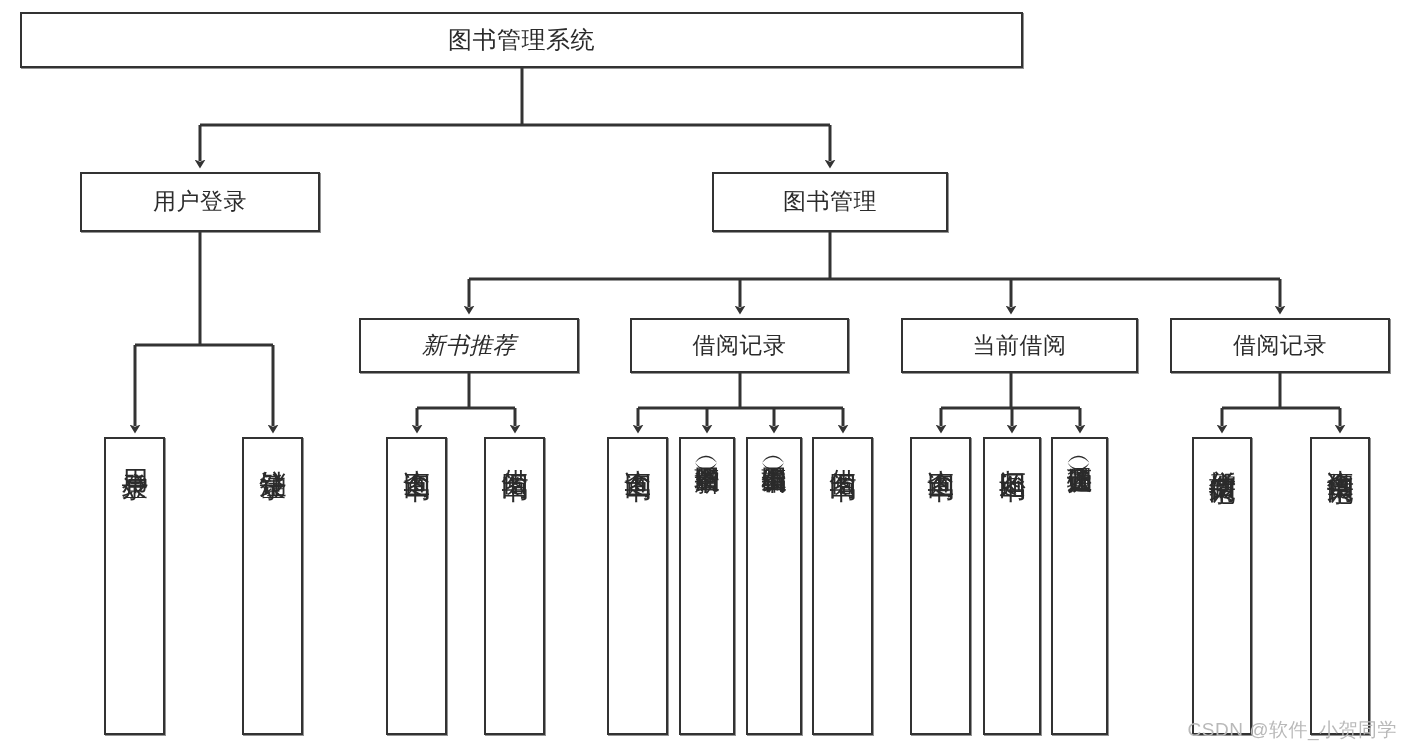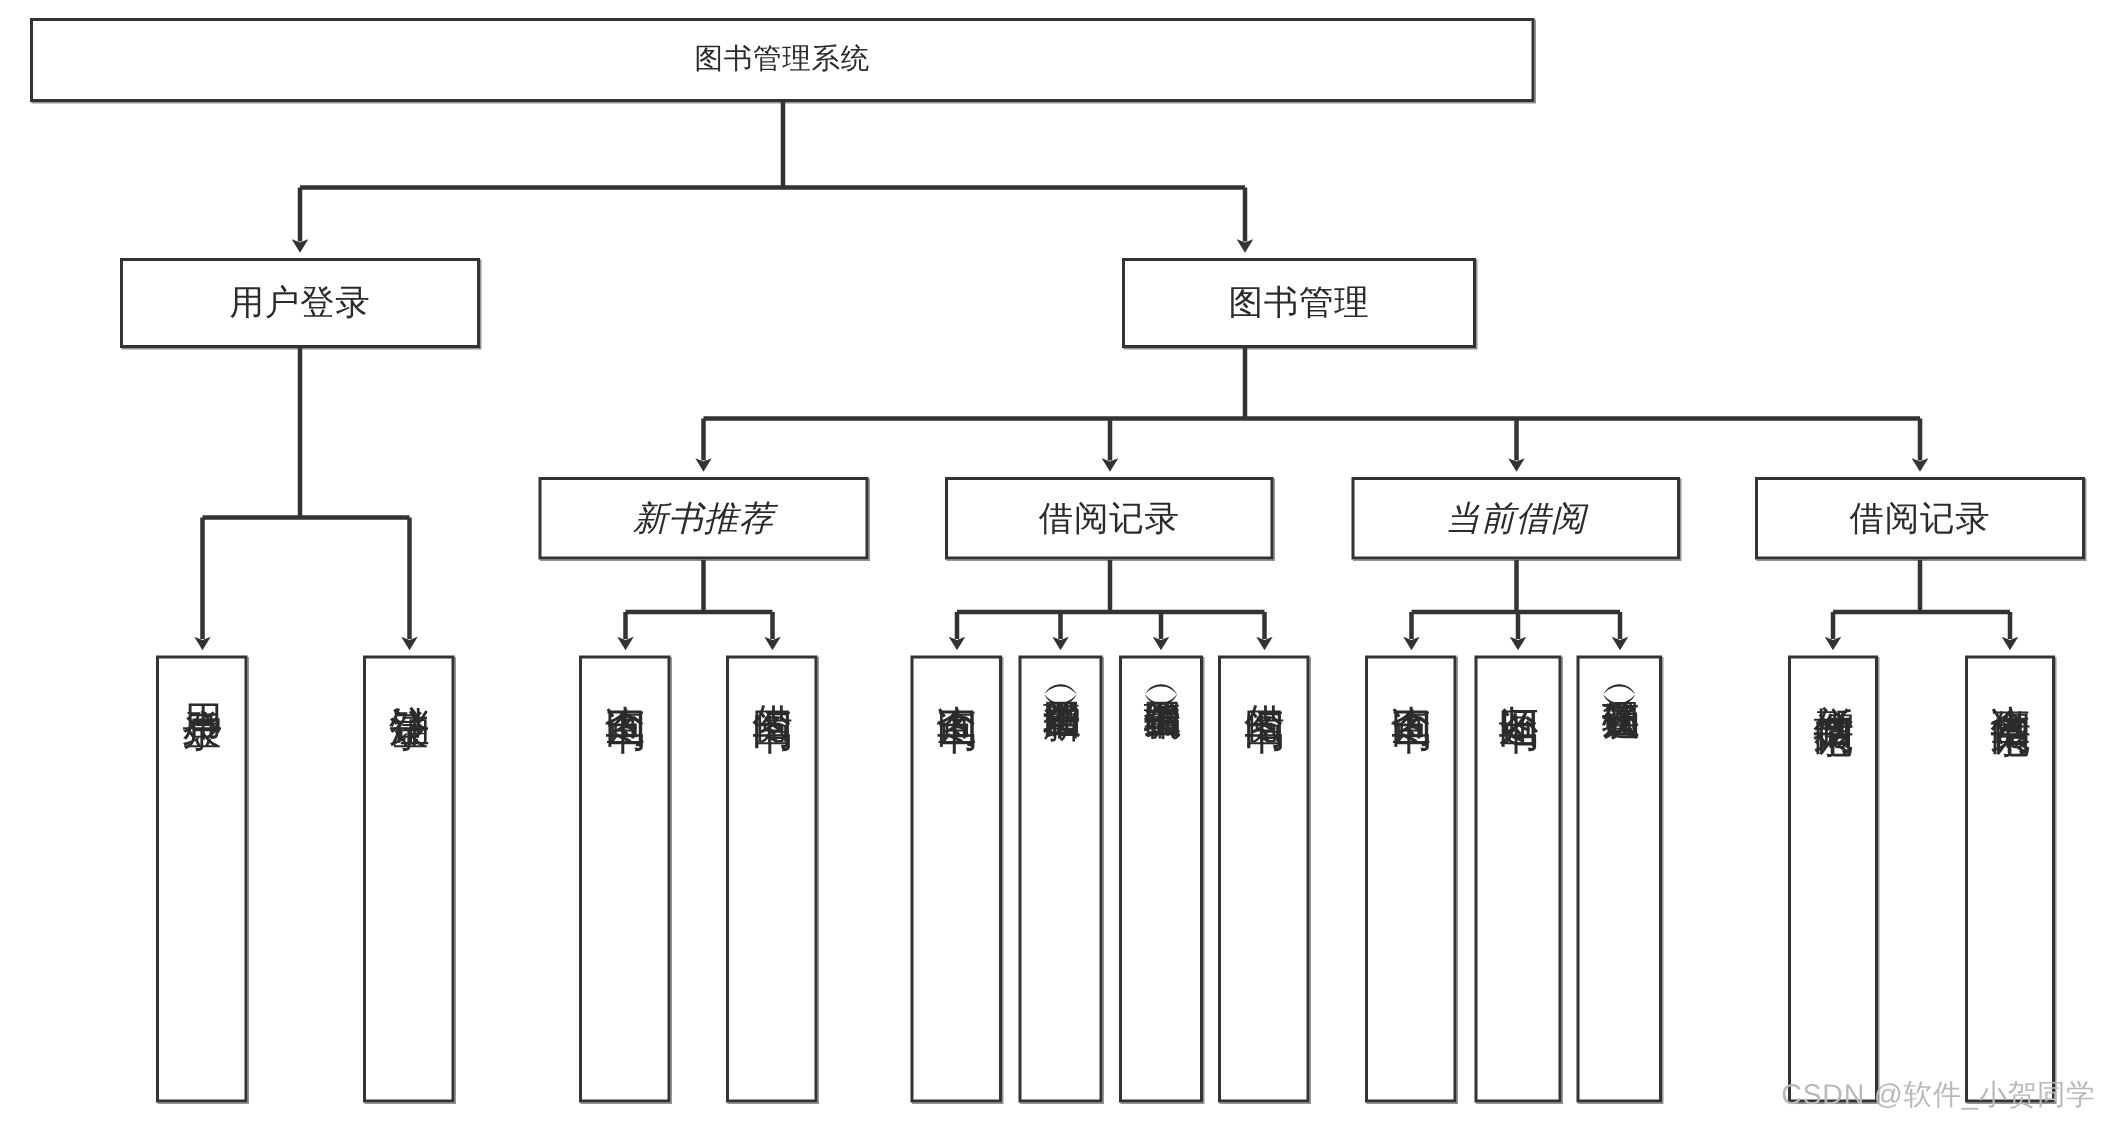--- a/index.html
+++ b/index.html
@@ -41,21 +41,21 @@
     color: #2b2b2b;
     letter-spacing: 0.5px;
     white-space: nowrap;
     line-height: 1.04;
   }
   
   .node.horiz .node-label {
     font-size: 23px;
   }
   .node.root .node-label {
-    font-size: 19px;
+    font-size: 24px;
   }
   
   .node.vert {
     align-items: flex-start;
     justify-content: center;
     padding-top: 9px;
   }
   .node.vert .node-label {
     writing-mode: vertical-rl;
     text-orientation: upright;
@@ -128,31 +128,31 @@
       </g>
   </svg>
 
   <div class="node horiz root" id="n-root" style="left: 20px; top: 12px; width: 1003px; height: 56px;">
     <span class="node-label">图书管理系统</span>
   </div>
 
   <div class="node horiz" id="n-user-login" style="left: 80px; top: 172px; width: 240px; height: 60px;">
     <span class="node-label">用户登录</span>
   </div>
-  <div class="node horiz" id="n-book-manage" style="left: 712px; top: 172px; width: 236px; height: 60px; margin-left: 36px;">
+  <div class="node horiz" id="n-book-manage" style="left: 712px; top: 172px; width: 236px; height: 60px;">
     <span class="node-label">图书管理</span>
   </div>
 
   <div class="node horiz" id="n-new-book-recommend" style="left: 359px; top: 318px; width: 220px; height: 55px; font-style: italic;">
     <span class="node-label">新书推荐</span>
   </div>
   <div class="node horiz" id="n-book-borrow" style="left: 630px; top: 318px; width: 219px; height: 55px;">
     <span class="node-label">借阅记录</span>
   </div>
-  <div class="node horiz" id="n-current-borrow" style="left: 901px; top: 318px; width: 219px; height: 55px; font-style: italic;">
+  <div class="node horiz" id="n-current-borrow" style="left: 901px; top: 318px; width: 237px; height: 55px;">
     <span class="node-label">当前借阅</span>
   </div>
   <div class="node horiz" id="n-borrow-record" style="left: 1170px; top: 318px; width: 220px; height: 55px;">
     <span class="node-label">借阅记录</span>
   </div>
 
   <div class="node vert" id="n-leaf-user-login" style="left: 104px; top: 437px; width: 61px; height: 298px;">
     <span class="node-label">用户登录</span>
   </div>
   <div class="node vert" id="n-leaf-logout" style="left: 242px; top: 437px; width: 61px; height: 298px;">

